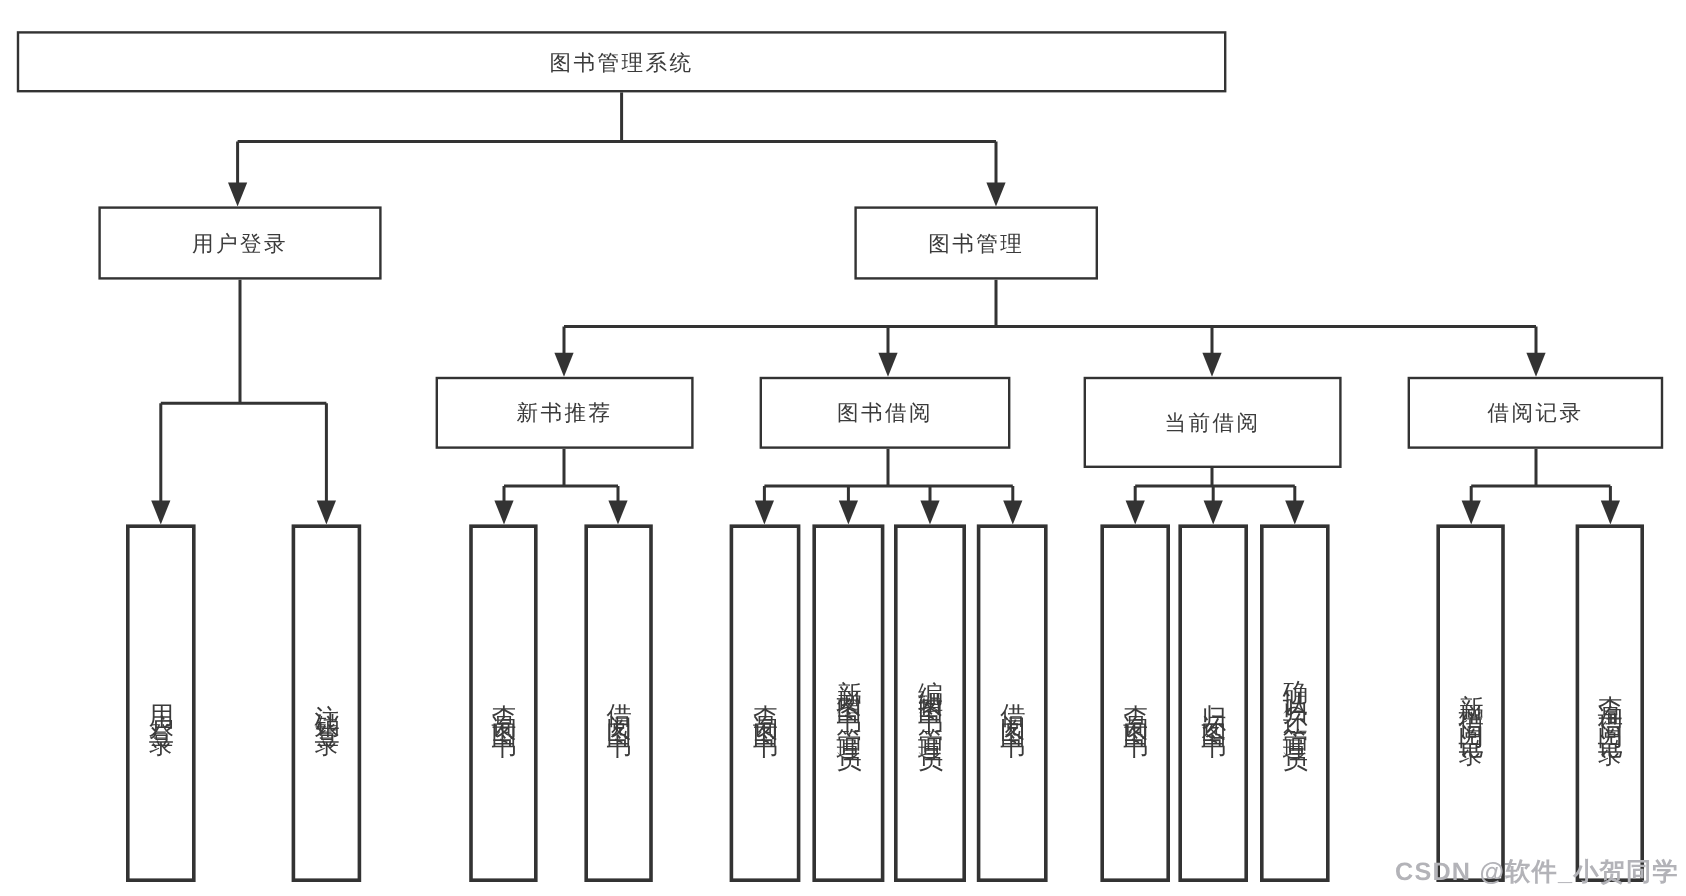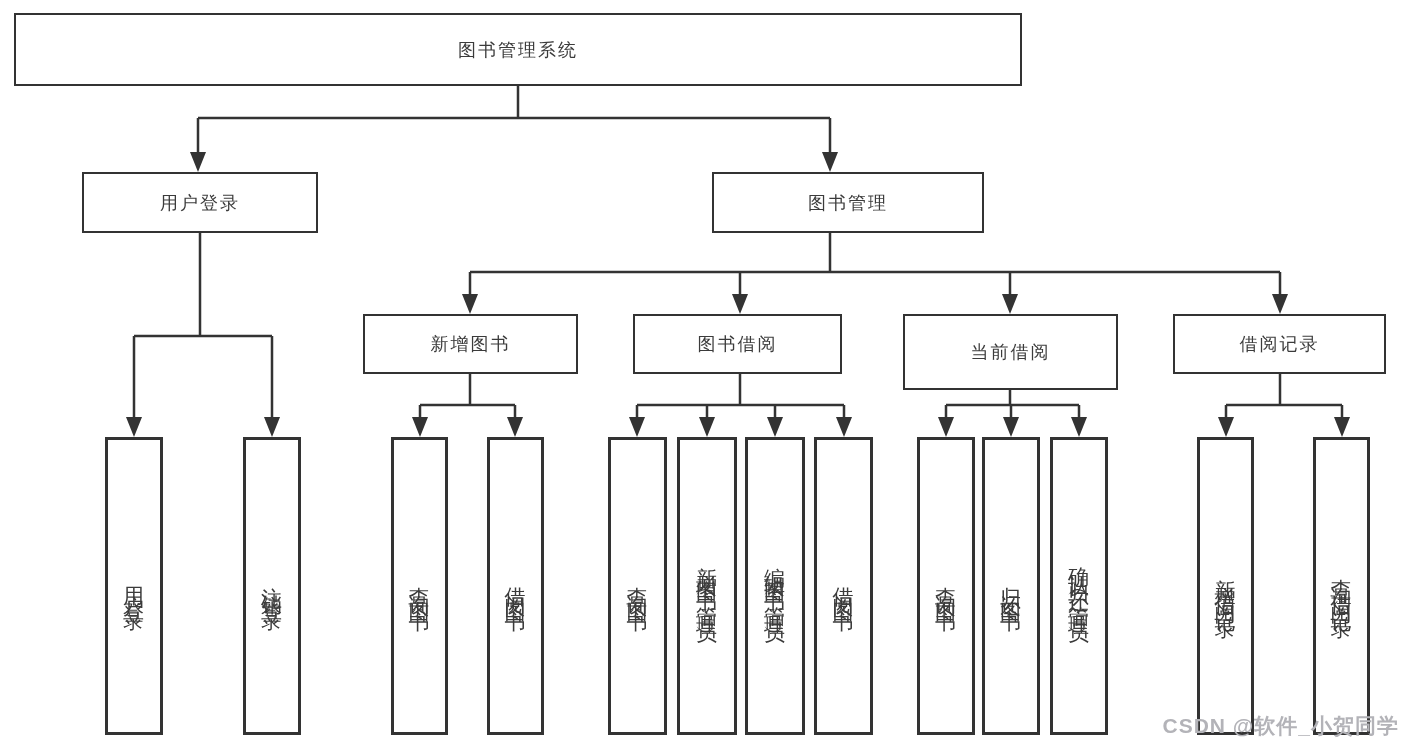--- a/index.html
+++ b/index.html
@@ -91,33 +91,33 @@
       <polygon class="carrow" points="1003,417 1019,417 1011,437"></polygon>
       <polygon class="carrow" points="1071,417 1087,417 1079,437"></polygon>
     </g>
     <g>
       <path class="cline" d="M1280,374 V405 M1226,405 H1342 M1226,405 V419 M1342,405 V419"></path>
       <polygon class="carrow" points="1218,417 1234,417 1226,437"></polygon>
       <polygon class="carrow" points="1334,417 1350,417 1342,437"></polygon>
     </g>
   </svg>
 
-  <div class="node" style="left:14px;top:13px;width:1008px;height:73px">
+  <div class="node" style="left:14px;top:26px;width:1008px;height:51px">
     <span class="htext">图书管理系统</span>
   </div>
 
   <div class="node" style="left:82px;top:172px;width:236px;height:61px">
     <span class="htext">用户登录</span>
   </div>
-  <div class="node" style="left:712px;top:172px;width:272px;height:61px">
+  <div class="node" style="left:712px;top:172px;width:203px;height:61px">
     <span class="htext">图书管理</span>
   </div>
 
   <div class="node" style="left:363px;top:314px;width:215px;height:60px">
-    <span class="htext">新增图书</span>
+    <span class="htext">新书推荐</span>
   </div>
   <div class="node" style="left:633px;top:314px;width:209px;height:60px">
     <span class="htext">图书借阅</span>
   </div>
   <div class="node" style="left:903px;top:314px;width:215px;height:76px">
     <span class="htext">当前借阅</span>
   </div>
   <div class="node" style="left:1173px;top:314px;width:213px;height:60px">
     <span class="htext">借阅记录</span>
   </div>

